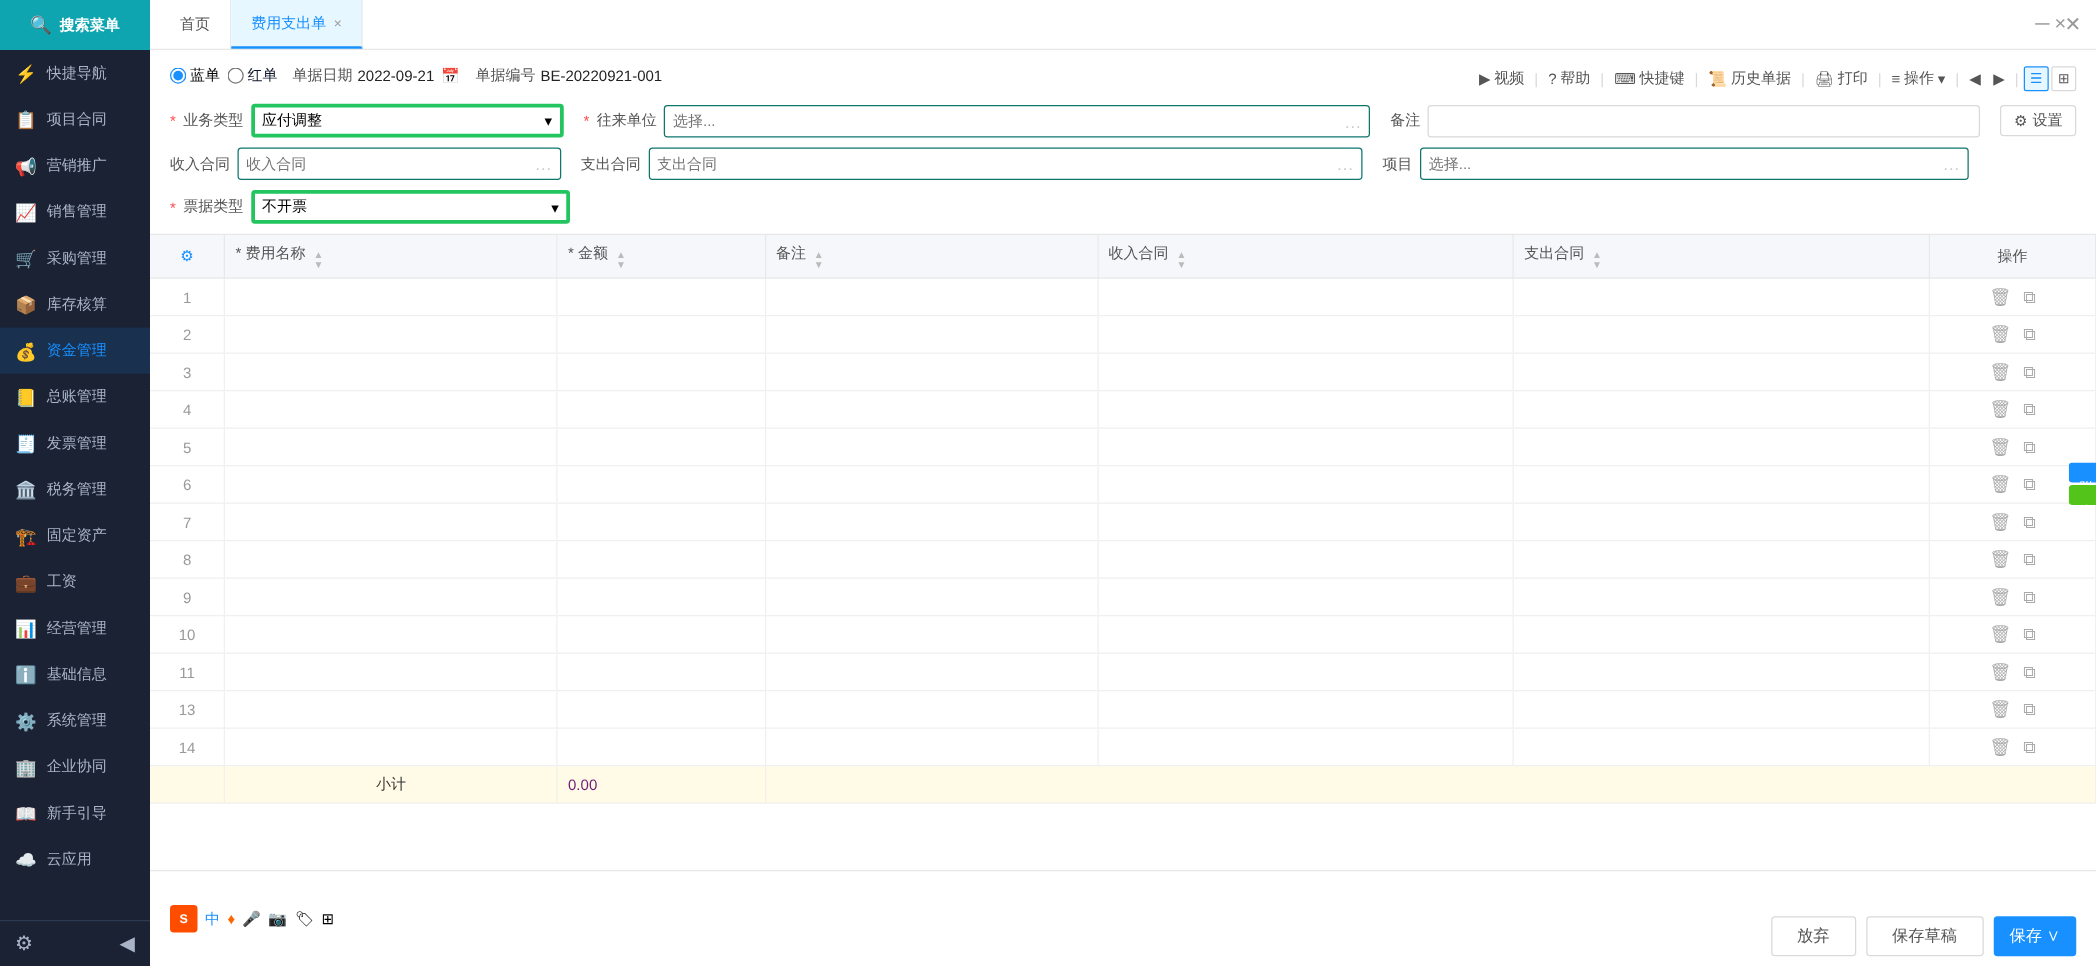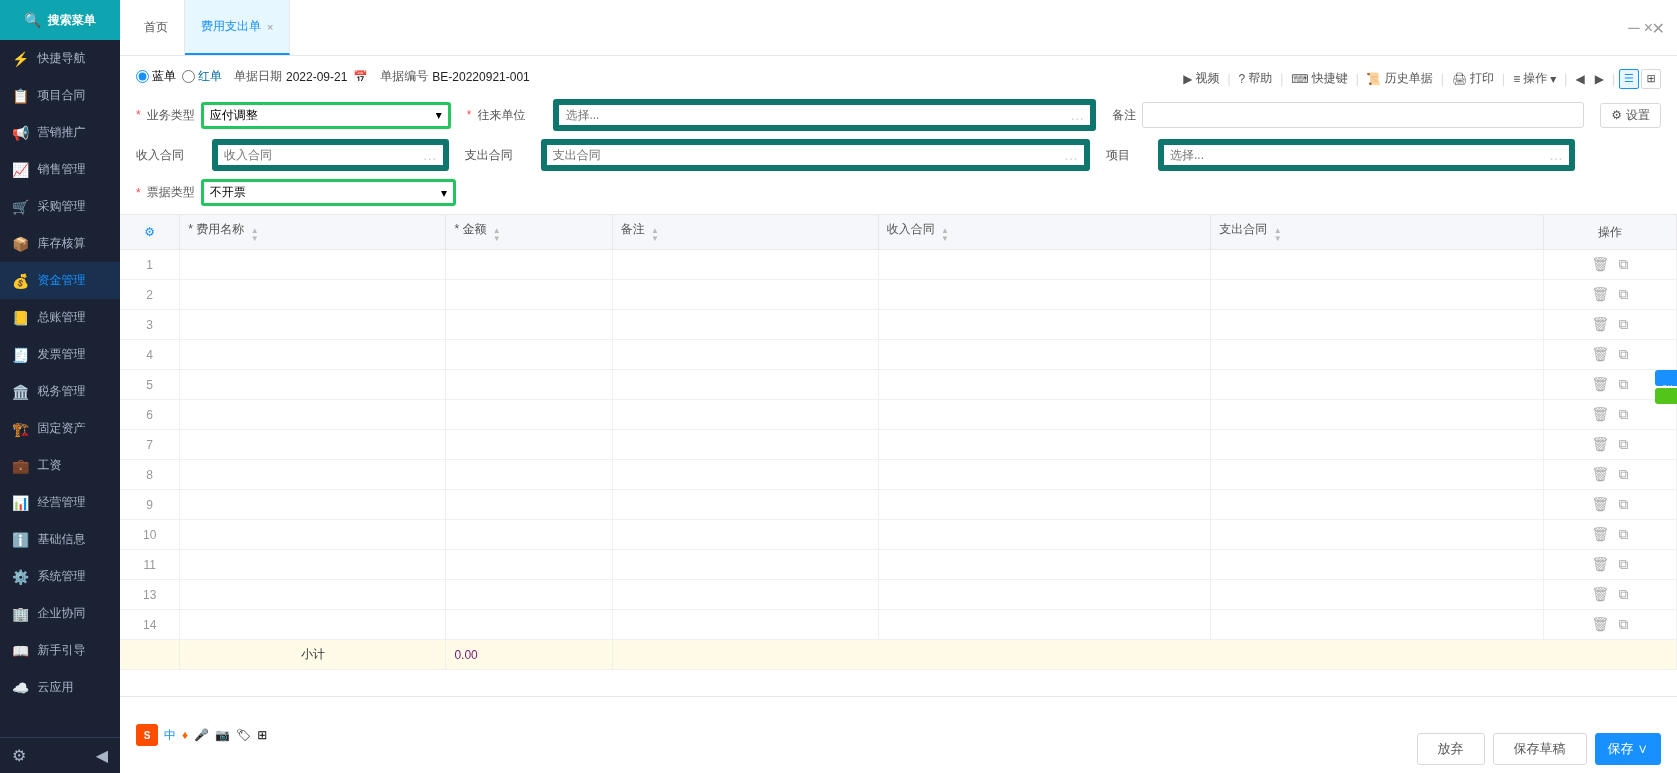--- a/index.html
+++ b/index.html
@@ -56,21 +56,21 @@
       background: #f0f2f5;
       overflow: hidden;
     }
 
     
     .tabs-bar {
       background: #fff;
       border-bottom: 1px solid #e8e8e8;
       display: flex;
       align-items: center;
-      height: 56px;
+      height: 40px;
       padding: 0 8px;
       position: relative;
     }
     .tab {
       display: flex;
       align-items: center;
       padding: 0 16px;
       height: 100%;
       cursor: pointer;
       font-size: 13px;
@@ -132,29 +132,28 @@
       display: flex;
       align-items: center;
       gap: 6px;
       flex: 1;
       min-width: 0;
     }
     .form-field .req { color: #ff4d4f; }
     .form-field label { color: #555; white-space: nowrap; }
     .form-field .input-wrap {
       flex: 1;
-      border: 6px solid #0f766e;
+      border: 1px solid #0f766e;
       border-radius: 3px;
       display: flex;
       align-items: center;
       padding: 2px 6px;
       min-height: 26px;
       background: #fff;
       position: relative;
-      margin-left: 22px;
     }
     .form-field .input-wrap input {
       border: none;
       outline: none;
       flex: 1;
       font-size: 12px;
       color: #222;
       background: transparent;
     }
     .form-field .input-wrap .more-icon { color: #ccc; cursor: pointer; font-size: 14px; }
@@ -443,21 +442,21 @@
 
     <div class="toolbar-row">
 
       <div class="radio-group">
         <label class="radio-label">
           <input type="radio" name="doctype" checked="" style="">
           <span>蓝单</span>
         </label>
         <label class="radio-label">
           <input type="radio" name="doctype" style="">
-          <span style="color:#0369a1;">红单</span>
+          <span style="color:#0f172a;">红单</span>
         </label>
       </div>
 
       <div class="field-group">
         <span class="field-label">单据日期</span>
         <span class="field-value">2022-09-21</span>
         <span class="date-icon">📅</span>
       </div>
 
       <div class="field-group">

